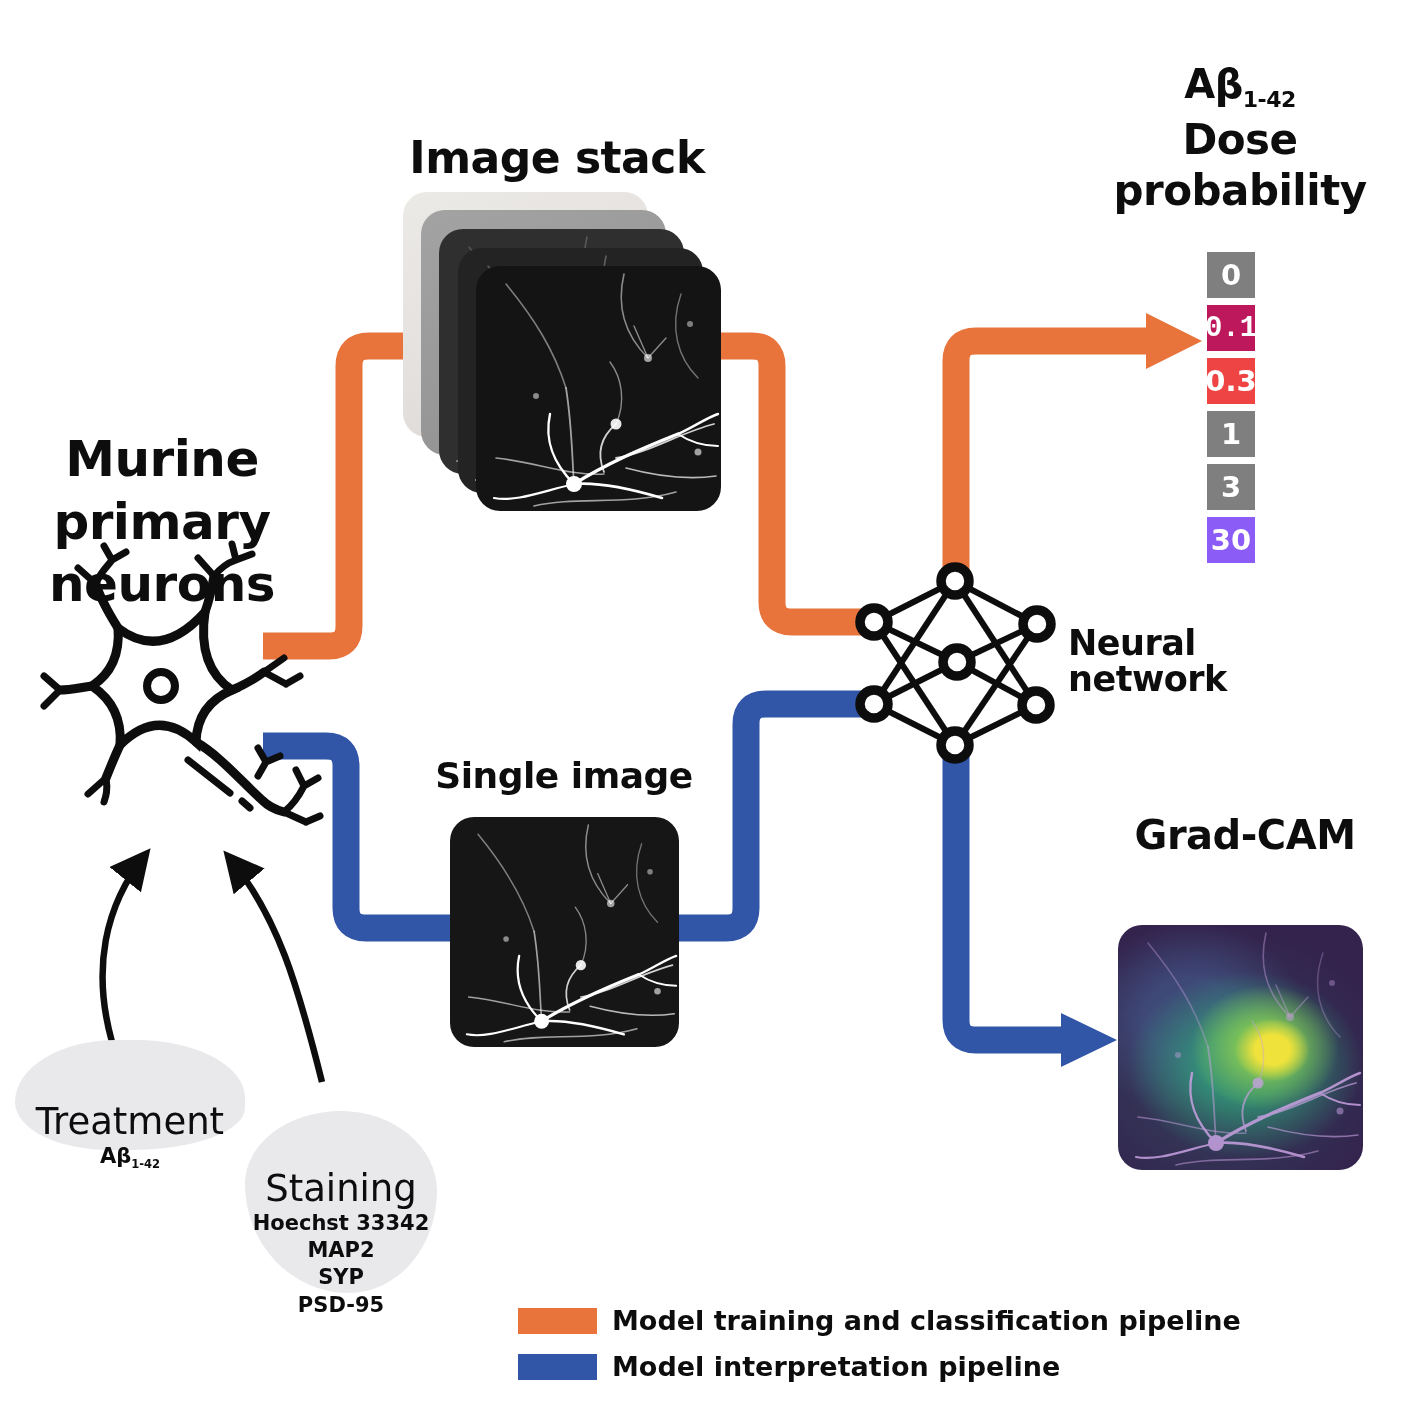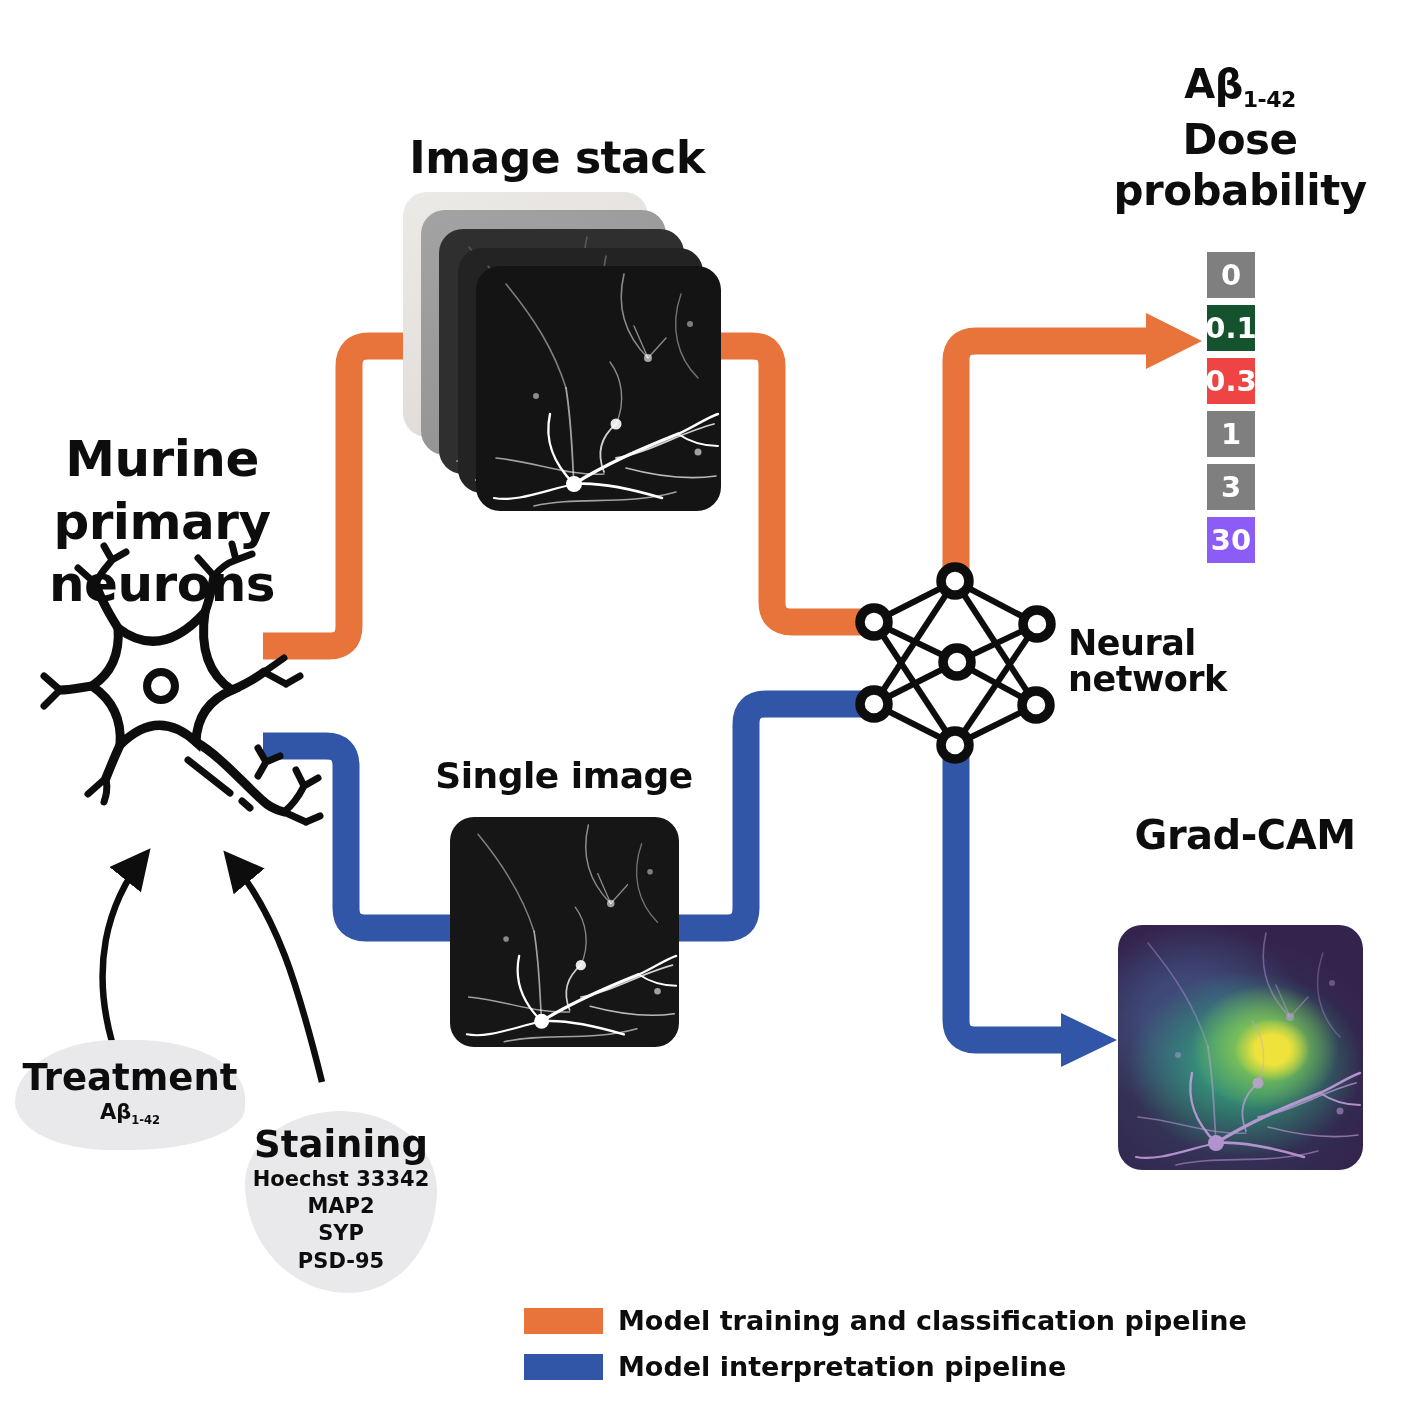--- a/index.html
+++ b/index.html
@@ -44,25 +44,25 @@
       radial-gradient(230px 200px at 42% 62%, rgba(55,135,130,.30), rgba(55,135,130,0) 75%),
       #33234d;
     color:#c9a2e2;}
   .gradcam svg{opacity:.85;}
   
   .blob{background:#e9e9ec;text-align:center;}
   .blob-treat{left:15px;top:1040px;width:230px;height:110px;
     border-radius:48% 52% 55% 45% / 62% 58% 42% 48%;padding-top:18px;box-sizing:border-box;}
   .blob-stain{left:245px;top:1111px;width:192px;height:182px;
     border-radius:50% 50% 46% 54% / 40% 44% 56% 60%;padding-top:14px;box-sizing:border-box;}
-  .blob .big{font-size:37px;font-weight:bold;line-height:1.1;}
+  .blob .big{font-size:37px;font-weight:normal;line-height:1.1;margin-top:44px;}
   .blob .small{font-size:21px;font-weight:bold;line-height:1.3;}
   
   .legend{left:518px;top:1302px;width:620px;display:flex;flex-direction:column;gap:9px;}
-  .leg-row{display:flex;align-items:center;gap:15px;height:37px;margin-left:6px;}
+  .leg-row{display:flex;align-items:center;gap:15px;height:37px;}
   .leg-swatch{width:79px;height:26px;flex:0 0 auto;}
   .leg-label{font-size:27px;font-weight:bold;white-space:nowrap;}
 </style>
 </head>
 <body>
 
 <div id="canvas">
 
   <svg width="0" height="0" style="position:absolute">
     <defs>
@@ -224,21 +224,21 @@
     <div>Neural</div>
     <div>network</div>
   </div>
 
   <div class="abs h-title t-gradcam">
     <div>Grad-CAM</div>
   </div>
 
   <div class="abs dose-col">
     <div class="dose-box" style="background: rgb(127, 127, 127);">0</div>
-    <div class="dose-box" style="background: #14532d;">0.1</div>
+    <div class="dose-box" style="background: #be185d; font-family: Liberation Mono, monospace;">0.1</div>
     <div class="dose-box" style="background: #ef4444;">0.3</div>
     <div class="dose-box" style="background: rgb(127, 127, 127);">1</div>
     <div class="dose-box" style="background: rgb(127, 127, 127);">3</div>
     <div class="dose-box" style="background: #8b5cf6;">30</div>
   </div>
 
   <div class="abs blob blob-treat">
     <div class="big">Treatment</div>
     <div class="small">
       <span>Aβ</span><sub class="ab">1-42</sub>

